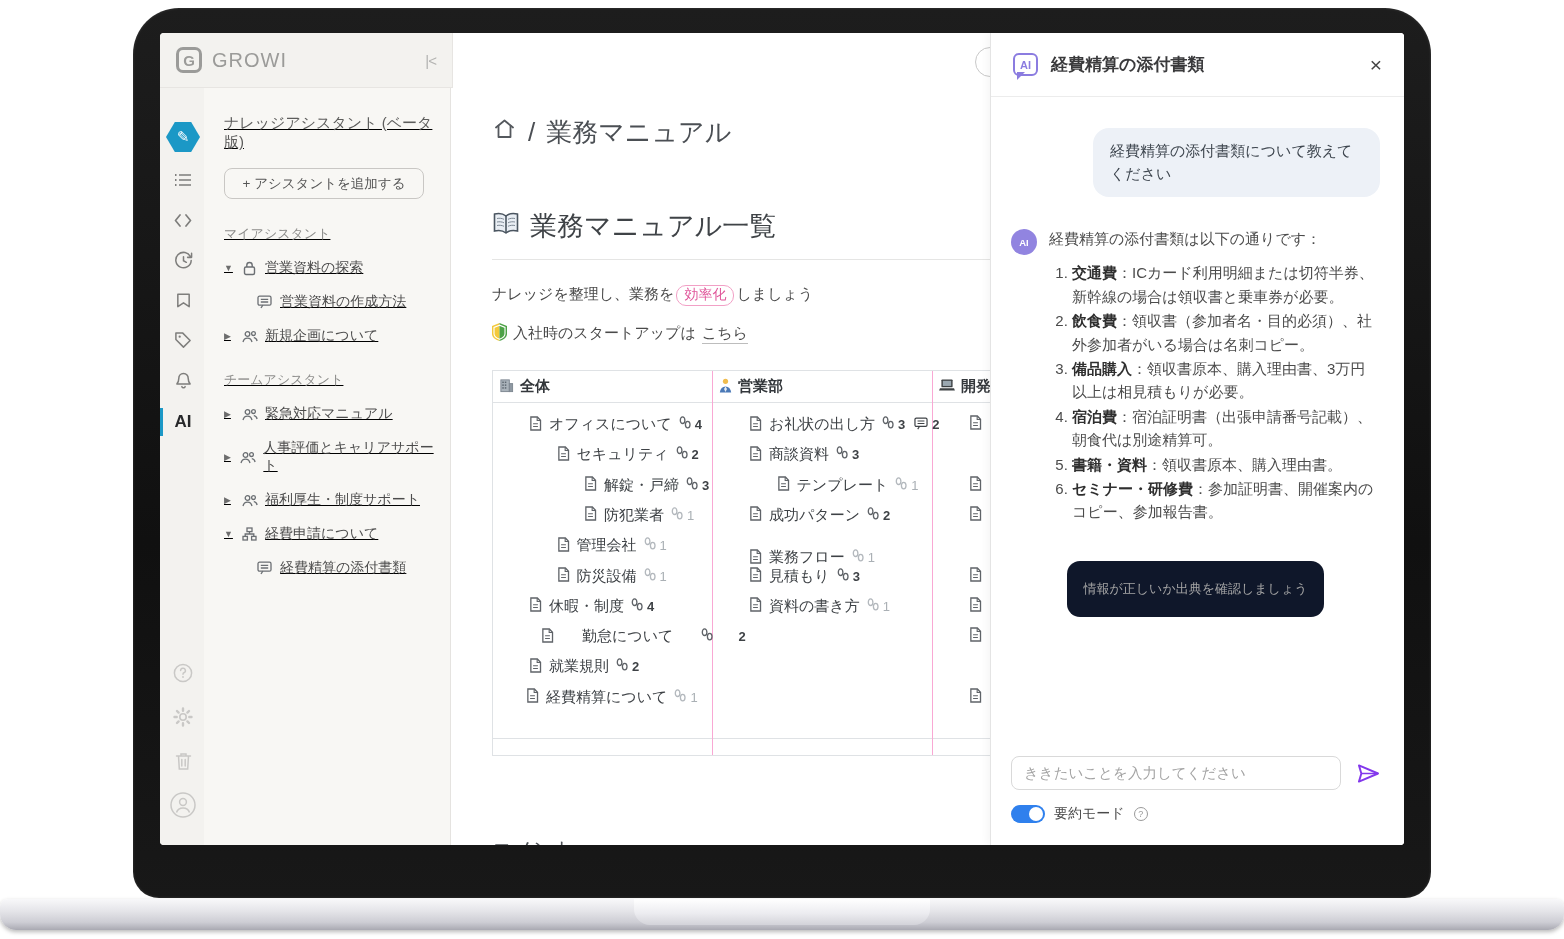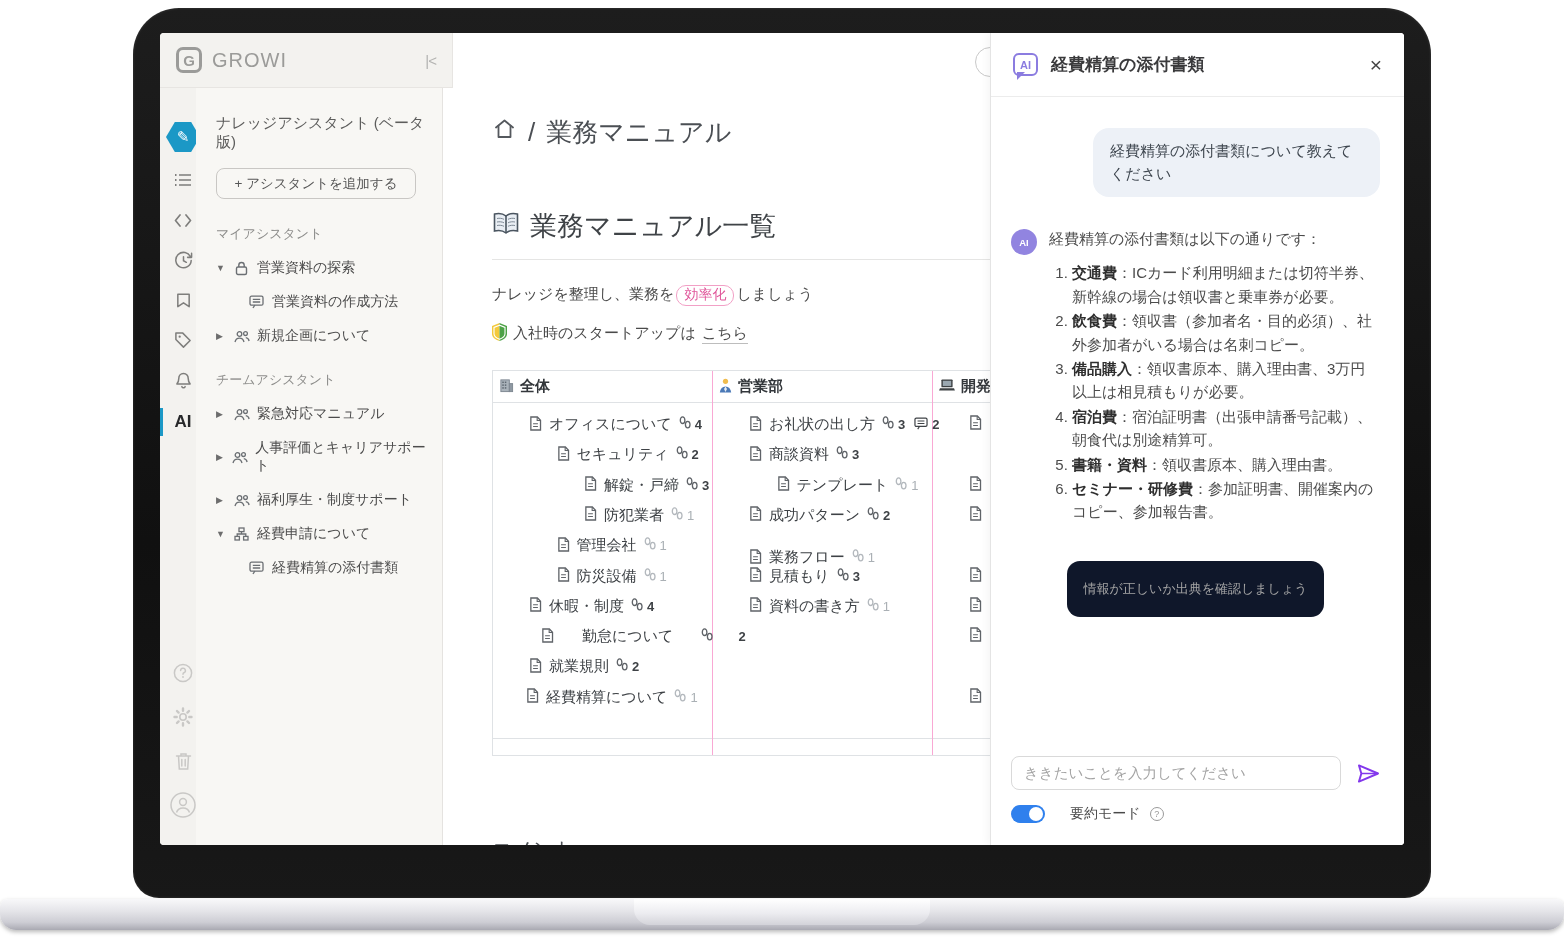--- a/index.html
+++ b/index.html
@@ -33,22 +33,22 @@
     display:flex; flex-direction:column; align-items:center; padding:26px 0 18px; z-index:2; }
   .rail-item { width:46px; height:40px; display:grid; place-items:center; color:#7e7e7c; position:relative; }
   .rail-item svg { display:block; }
   .hexpen { width:34px; height:32px; background:#1b98c6;
     clip-path:polygon(26% 3%,74% 3%,100% 50%,74% 97%,26% 97%,0 50%);
     display:grid; place-items:center; color:#fff; font-size:15px; }
   .rail-ai { font-weight:bold; font-size:17px; color:#27282a; }
   .rail-ai .bar { position:absolute; left:0; top:6px; width:3px; height:28px; background:#1b98c6; }
   .rail-spacer { flex:1; }
 
-  .sidebar { position:absolute; left:36px; top:55px; bottom:0; width:247px; background:#f8f7f4;
-    border-right:1px solid #e5e3e0; padding:26px 14px 0 20px; z-index:2; }
+  .sidebar { position:absolute; left:44px; top:55px; bottom:0; width:247px; background:#f8f7f4;
+    border-right:1px solid #e5e3e0; padding:26px 14px 0 20px; z-index:2;text-decoration:underline; }
   .sb-title { font-size:15px; color:#5d5d5c; }
   .sb-add { margin-top:16px; width:200px; height:31px; border:1px solid #c9c7c4; border-radius:8px;
     background:transparent; color:#565656; font-size:13.5px; font-family:inherit; cursor:pointer; }
   .sb-label { font-size:13px; color:#8d8d8b; margin-top:26px; }
   .sb-item { display:flex; align-items:center; gap:7px; margin-top:16px; font-size:14px; color:#4c4c4c; cursor:pointer; }
   .sb-item .caret { width:10px; font-size:9px; color:#6d6d6d; }
   .sb-item .sicon { width:17px; display:grid; place-items:center; }
   .sb-item.sub { padding-left:32px; }
 
   
@@ -109,21 +109,21 @@
     padding:19px 16px; border-radius:13px; }
   .p-foot { position:absolute; left:0; right:0; bottom:22px; padding:0 24px 0 20px; }
   .in-row { display:flex; align-items:center; gap:16px; }
   .q-input { flex:1; height:34px; border:1px solid #d9d9d9; border-radius:8px; padding:0 12px;
     font-size:14.5px; font-family:inherit; color:#333; outline:none; }
   .q-input::placeholder { color:#a3a3a3; }
   .send { cursor:pointer; display:grid; place-items:center; }
   .tg-row { display:flex; align-items:center; gap:9px; margin-top:15px; }
   .toggle { width:34px; height:18px; border-radius:9px; background:#2f80ed; position:relative; cursor:pointer; }
   .toggle .knob { position:absolute; right:2px; top:2px; width:14px; height:14px; border-radius:50%; background:#fff; }
-  .tg-label { font-size:14px; color:#4a4a4a;margin-left:16px; }
+  .tg-label { font-size:14px; color:#4a4a4a; }
   .tg-info { width:14px; height:14px; border:1.3px solid #9a9a9a; border-radius:50%; color:#9a9a9a;
     font-size:9px; display:grid; place-items:center; }
 </style>
 </head>
 <body>
 
 <div class="stage">
   <div class="lid"></div>
 
   <div class="screen">

